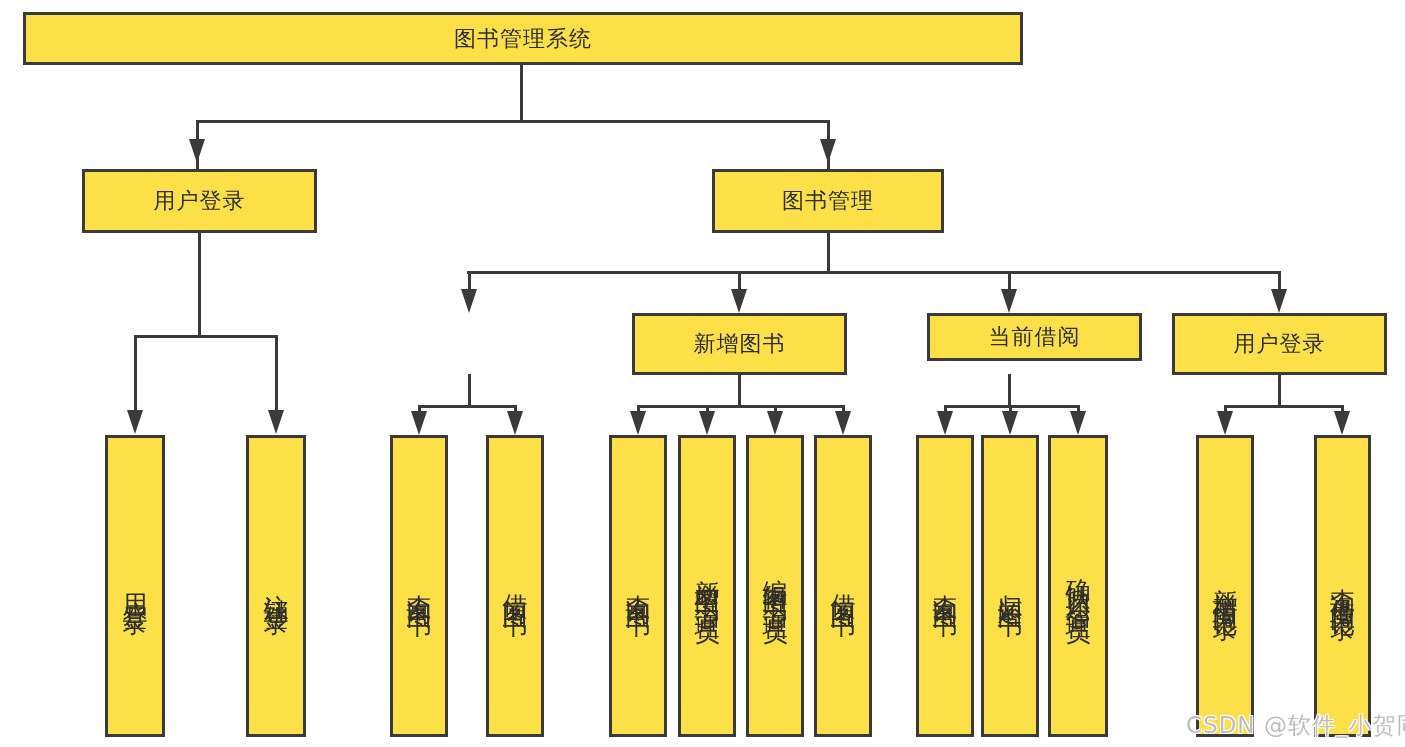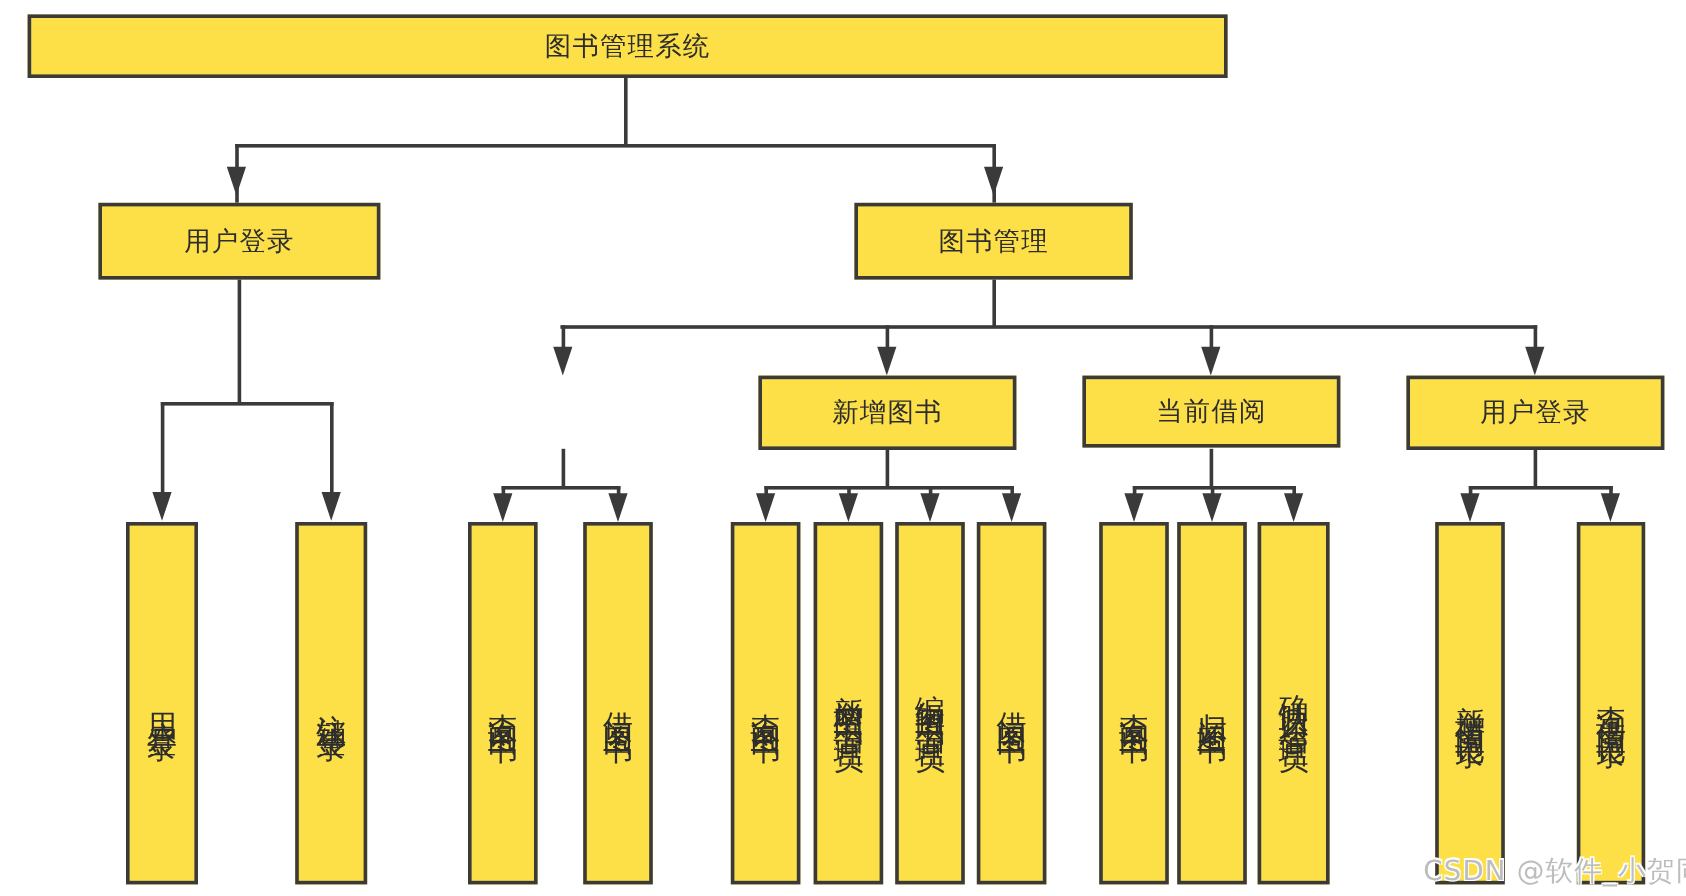--- a/index.html
+++ b/index.html
@@ -67,21 +67,21 @@
   <div class="vl" style="left:738px;top:271px;height:19px"></div>
   <div class="arr" style="left:731px;top:289px"></div>
   <div class="vl" style="left:1008px;top:271px;height:19px"></div>
   <div class="arr" style="left:1001px;top:289px"></div>
   <div class="vl" style="left:1278px;top:271px;height:19px"></div>
   <div class="arr" style="left:1271px;top:289px"></div>
 
   <div class="box" style="left:632px;top:313px;width:215px;height:62px">
     <span class="hlabel">新增图书</span>
   </div>
-  <div class="box" style="left:902px;top:313px;width:215px;height:60px">
+  <div class="box" style="left:927px;top:313px;width:215px;height:48px">
     <span class="hlabel">当前借阅</span>
   </div>
   <div class="box" style="left:1172px;top:313px;width:215px;height:62px">
     <span class="hlabel">用户登录</span>
   </div>
 
   <div class="vl" style="left:468px;top:374px;height:33px"></div>
   <div class="hl" style="left:418px;top:405px;width:99px"></div>
   <div class="vl" style="left:418px;top:405px;height:8px"></div>
   <div class="arr" style="left:411px;top:411px"></div>

